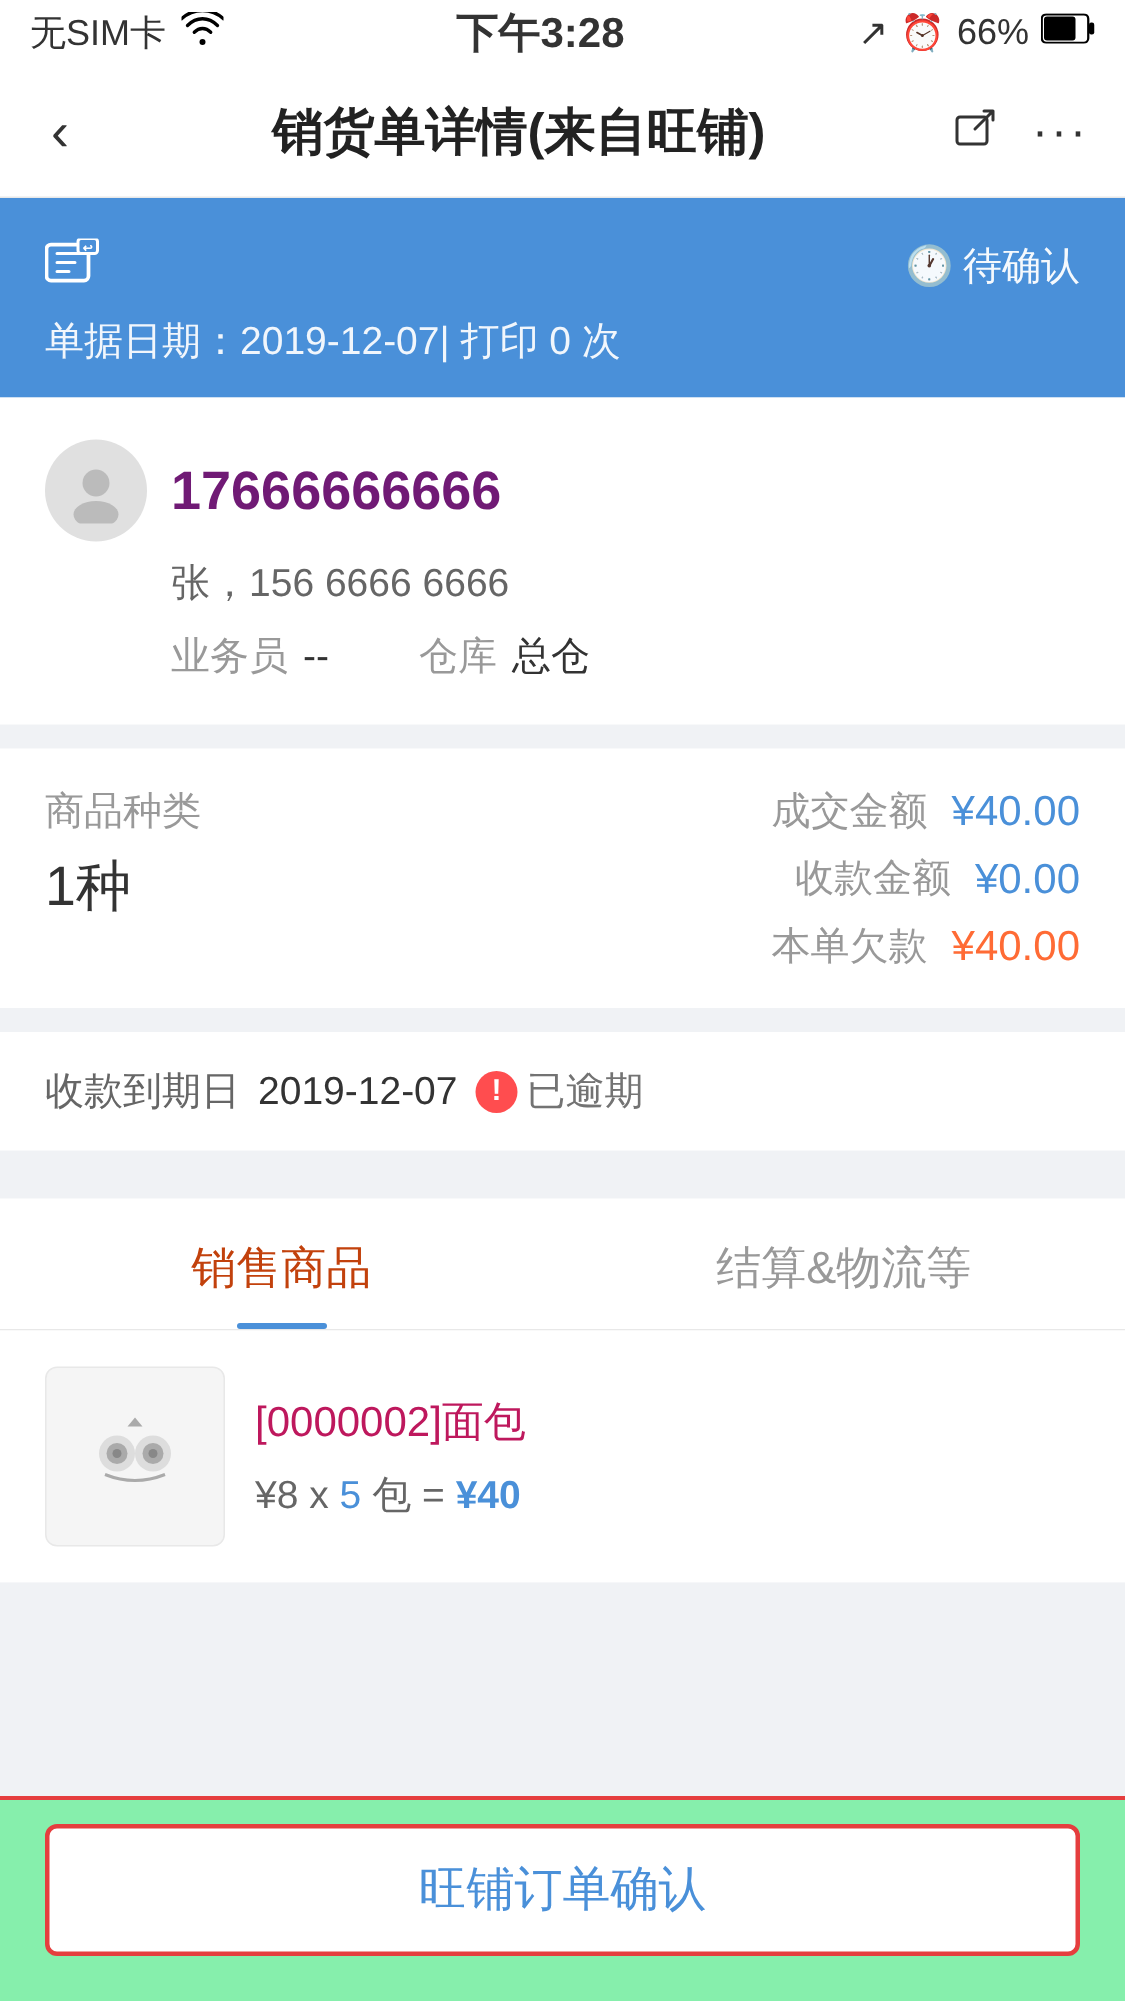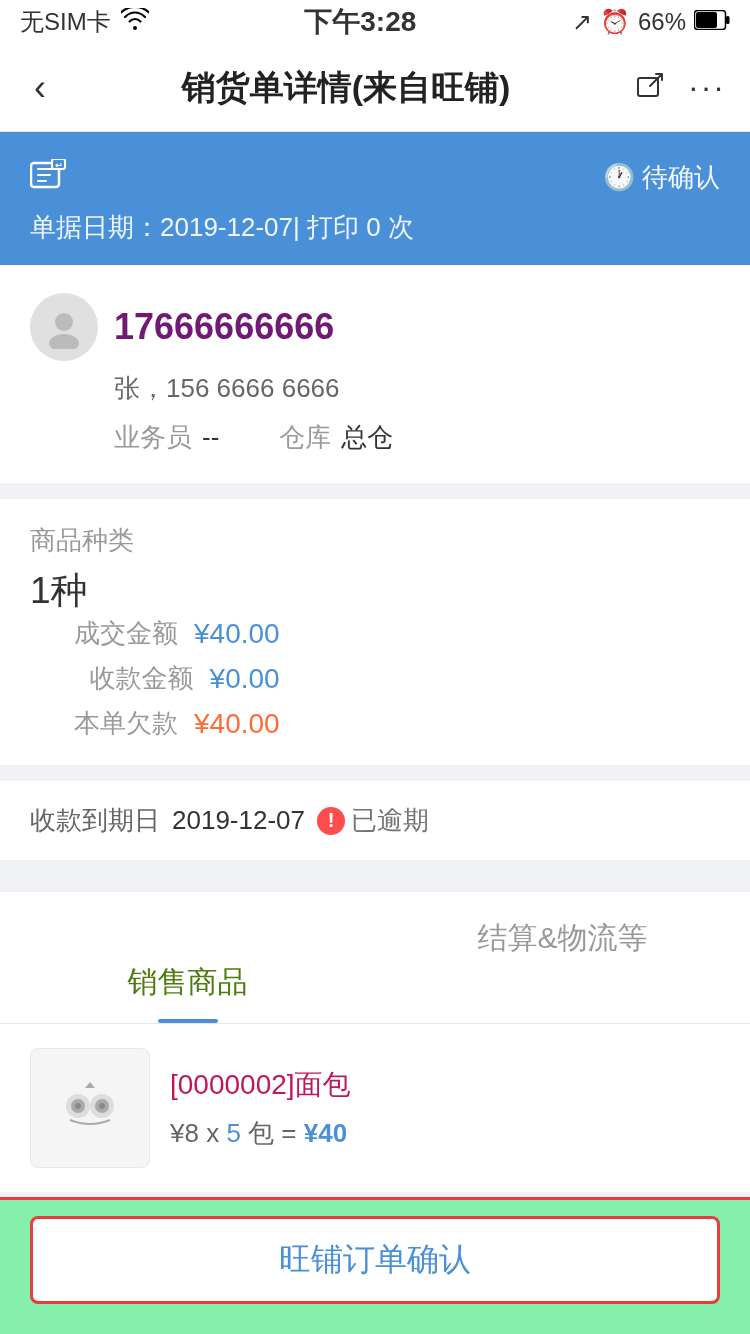--- a/index.html
+++ b/index.html
@@ -154,21 +154,20 @@
     .meta-value { color: #333; }
 
     
     .summary-section {
       background: #fff;
       padding: 24px 30px;
       display: flex;
       align-items: flex-start;
       justify-content: space-between;
       margin-bottom: 16px;
-      flex-direction: column;
     }
     .summary-left {
       display: flex;
       flex-direction: column;
       gap: 8px;
     }
     .summary-item-label {
       font-size: 26px;
       color: #999;
     }
@@ -252,22 +251,21 @@
     .tab-item {
       flex: 1;
       text-align: center;
       padding: 26px 0 20px;
       font-size: 30px;
       color: #999;
       cursor: pointer;
       position: relative;
     }
     .tab-item.active {
-      color: #4d7c0f;
-      margin-top: 44px;
+      color: #c2410c;
     }
     .tab-item.active::after {
       content: '';
       position: absolute;
       bottom: 0;
       left: 50%;
       transform: translateX(-50%);
       width: 60px;
       height: 4px;
       background: #4A90D9;

